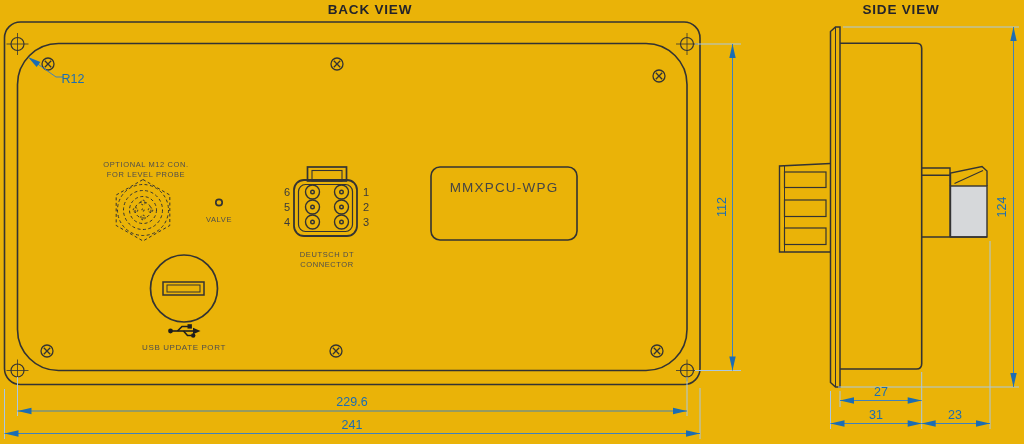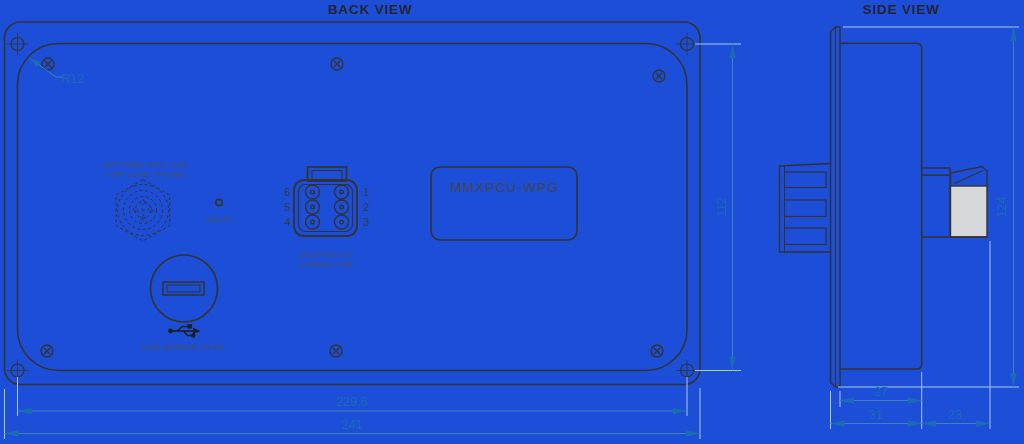--- a/index.html
+++ b/index.html
@@ -1,16 +1,16 @@
 <!DOCTYPE html>
 <html><head>
 <meta charset="utf-8">
 <style>
   html,body { margin:0; padding:0; background:#ffffff; }
-  .canvas { position:relative; width:1024px; height:444px; background:#1d4ed8; overflow:hidden; }
+  .canvas { position:relative; width:1024px; height:444px; background:#eab308; overflow:hidden; }
   svg { display:block; }
   svg text { font-family:"Liberation Sans", sans-serif; }
   .title    { font-size:13.5px; font-weight:bold; fill:#24242a; letter-spacing:0.8px; text-anchor:middle; }
   .label    { font-size:7.5px; fill:#4d4d4d; letter-spacing:0.6px; text-anchor:middle; }
   .pin-num  { font-size:11px; fill:#3a3a3a; text-anchor:middle; }
   .model    { font-size:13.5px; fill:#454545; letter-spacing:1.2px; text-anchor:middle; }
   .dim-text { font-size:12.5px; fill:#1b6db3; text-anchor:middle; }
   .lw   { stroke:#333333; fill:none; }
   .diml { stroke:#4181ba; stroke-width:1; fill:none; }
   .extl { stroke:#a9c8e3; stroke-width:1; fill:none; }

